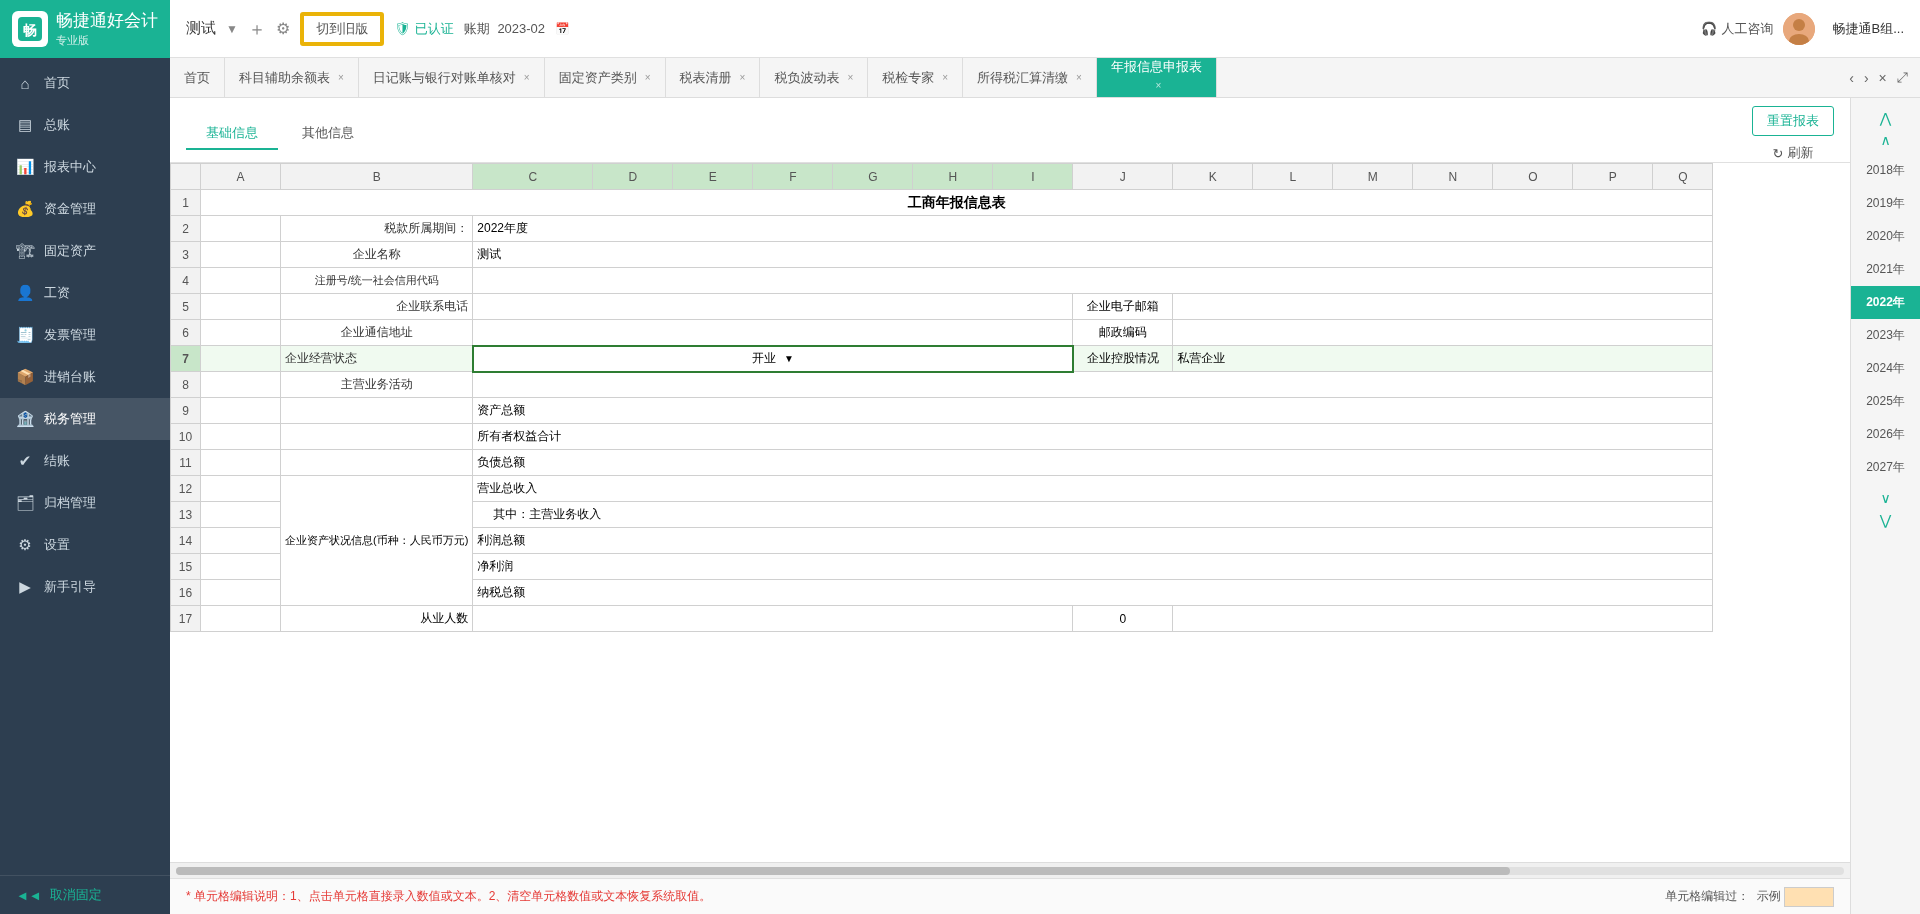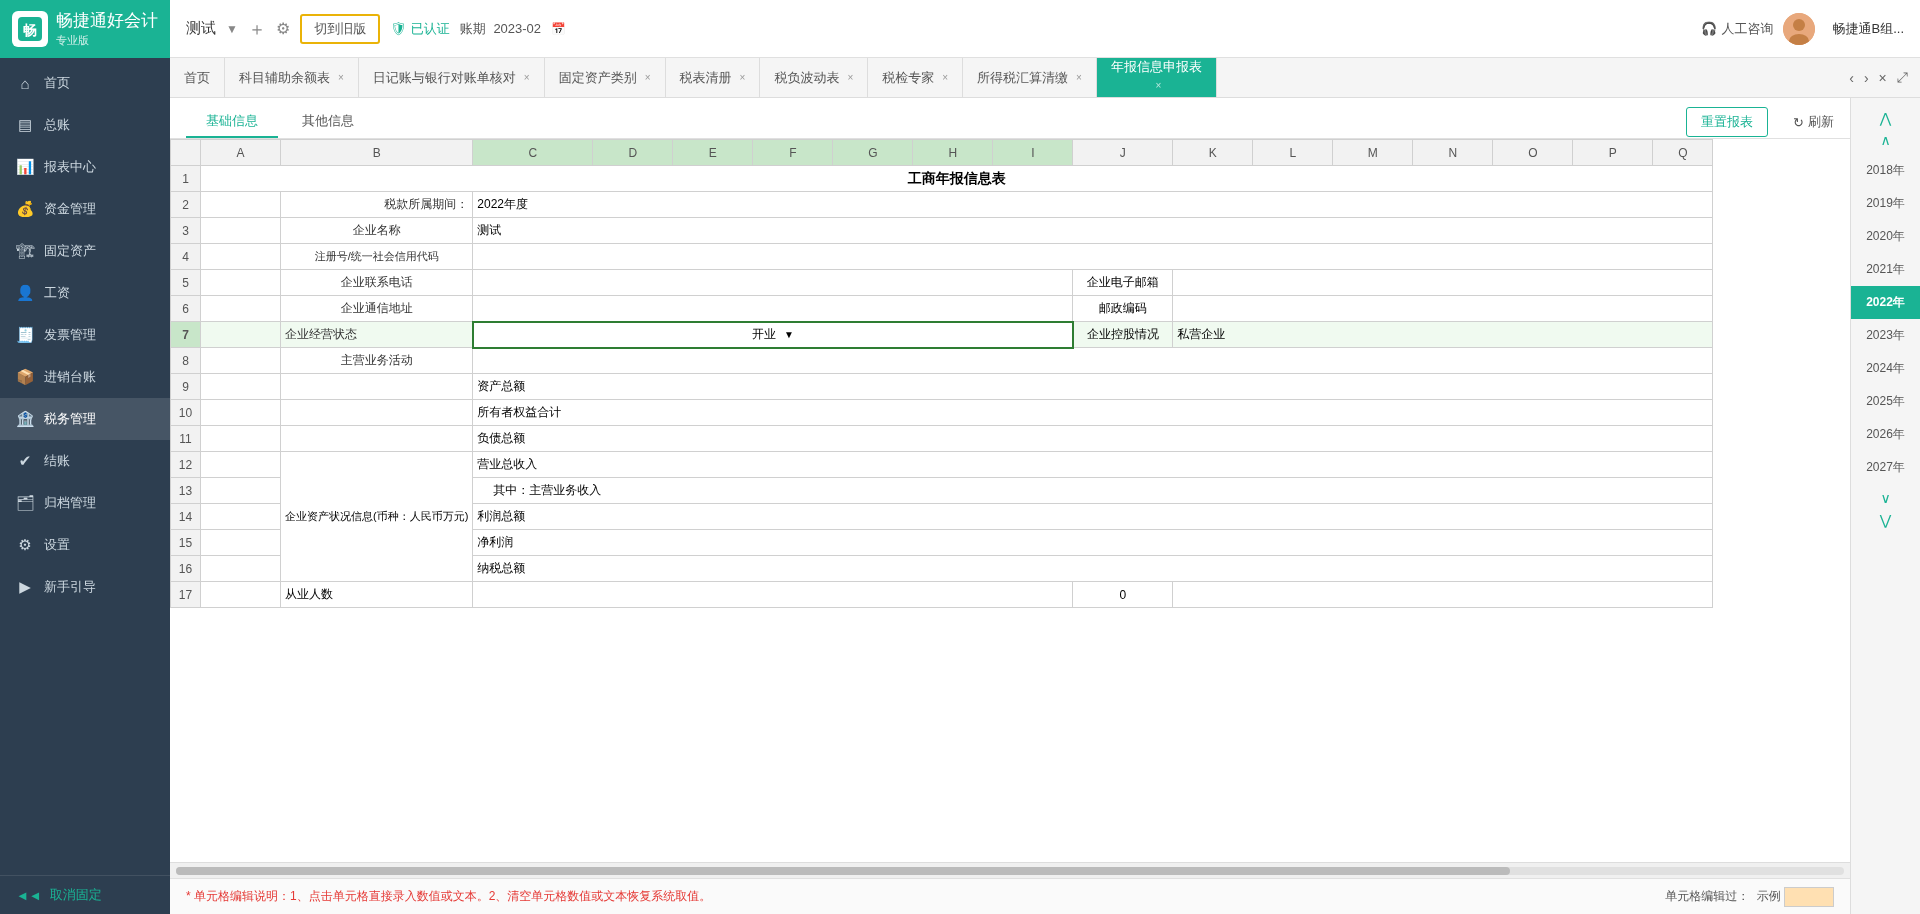--- a/index.html
+++ b/index.html
@@ -68,21 +68,21 @@
       padding: 0 16px;
       gap: 10px;
       border-bottom: 1px solid #e0e0e0;
       flex-shrink: 0;
     }
     .topbar-title { font-size: 15px; color: #333; font-weight: 500; }
     .topbar-arrow { color: #888; cursor: pointer; font-size: 12px; }
     .topbar-plus { color: #888; cursor: pointer; font-size: 18px; }
     .topbar-gear { color: #888; cursor: pointer; font-size: 16px; }
     .topbar-btn-old {
-      border: 2px solid #eab308;
+      border: 4px solid #eab308;
       padding: 4px 12px;
       border-radius: 3px;
       cursor: pointer;
       font-size: 13px;
       color: #555;
       background: white;
     }
     .topbar-certified {
       display: flex; align-items: center; gap: 4px;
       color: #1ab394; font-size: 13px;
@@ -155,21 +155,21 @@
       padding: 6px 20px;
       cursor: pointer;
       font-size: 13px;
       color: #555;
       border-bottom: 2px solid transparent;
     }
     .subtab.active {
       color: #1ab394;
       border-bottom: 2px solid #1ab394;
     }
-    .subtab-actions { display: flex; gap: 25px; align-items: center; }
+    .subtab-actions { display: flex; gap: 8px; align-items: center; flex-direction: column; }
     .btn-reset {
       border: 1px solid #1ab394;
       color: #1ab394;
       background: white;
       padding: 5px 14px;
       border-radius: 3px;
       cursor: pointer;
       font-size: 13px;
     }
     .btn-refresh {
@@ -517,21 +517,21 @@
               <tr>
                 <td class="row-num">4</td>
                 <td></td>
                 <td class="cell-label" style="text-align:center; font-size:11px;">注册号/统一社会信用代码</td>
                 <td colspan="15"></td>
               </tr>
 
               <tr>
                 <td class="row-num">5</td>
                 <td></td>
-                <td class="cell-label" style="text-align:center">企业联系电话</td>
+                <td class="cell-label" style="text-align:right">企业联系电话</td>
                 <td colspan="7"></td>
                 <td style="text-align:center">企业电子邮箱</td>
                 <td colspan="7"></td>
               </tr>
 
               <tr>
                 <td class="row-num">6</td>
                 <td></td>
                 <td class="cell-label" style="text-align:center">企业通信地址</td>
                 <td colspan="7"></td>
@@ -608,21 +608,21 @@
 
               <tr>
                 <td class="row-num">16</td>
                 <td></td>
                 <td colspan="15">纳税总额</td>
               </tr>
 
               <tr>
                 <td class="row-num">17</td>
                 <td></td>
-                <td style="text-align:left">从业人数</td>
+                <td style="text-align:right">从业人数</td>
                 <td colspan="7"></td>
                 <td style="text-align:center">0</td>
                 <td colspan="7"></td>
               </tr>
             </tbody>
           </table>
         </div>
 
         <div style="height:16px; background:#f0f0f0; border-top:1px solid #ddd; display:flex; align-items:center; padding:0 2px;">
           <div style="flex:1; height:8px; background:#e0e0e0; border-radius:4px; margin:0 4px; position:relative;">

